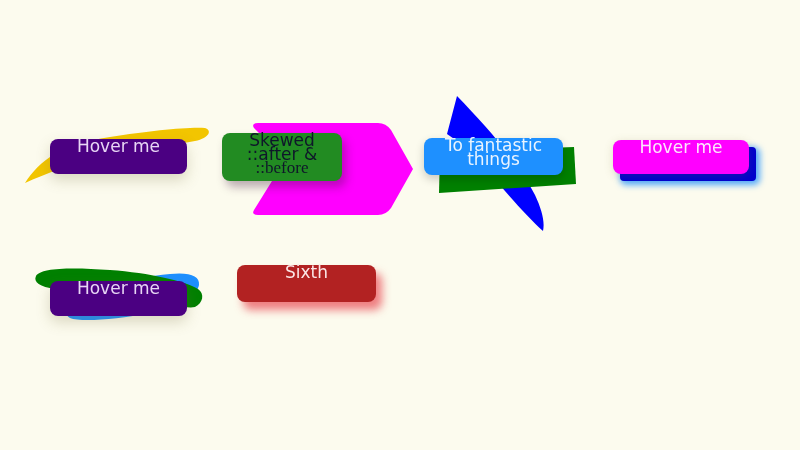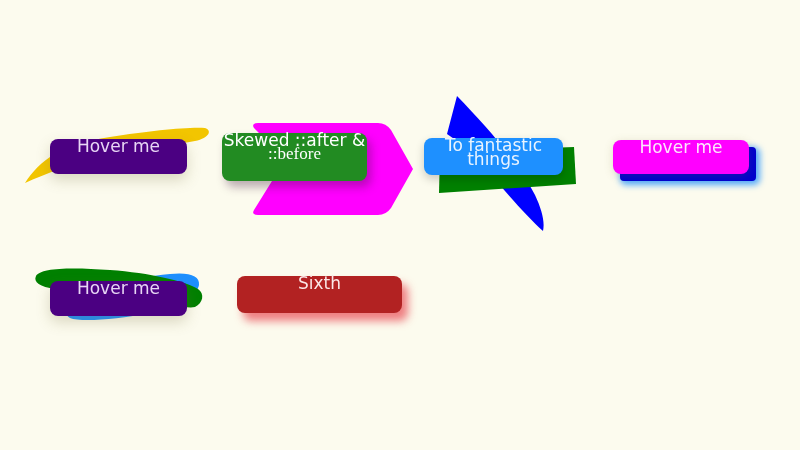--- a/index.html
+++ b/index.html
@@ -38,23 +38,23 @@
     
     #b1 {
       left: 50px; top: 139px; width: 137px; height: 35px;
       background: #4b0082;
       color: #e8d6f5;
       box-shadow: 0 6px 14px rgba(120,110,60,0.25);
     }
 
     
     #b2 {
-      left: 222px; top: 133px; width: 145px; height: 48px;
+      left: 222px; top: 133px; width: 120px; height: 48px;
       background: #228b22;
-      color: #ffffff;
+      color: #0f172a;
       box-shadow: 4px 6px 10px rgba(60,20,60,0.35);
     }
 
     
     #b3 {
       left: 424px; top: 138px; width: 139px; height: 37px;
       background: #1e90ff;
       color: #eaf4ff;
       box-shadow: 0 4px 10px rgba(0,0,0,0.2);
     }
@@ -77,21 +77,21 @@
     
     #b5 {
       left: 50px; top: 281px; width: 137px; height: 35px;
       background: #4b0082;
       color: #e8d6f5;
       box-shadow: 0 6px 14px rgba(120,110,60,0.25);
     }
 
     
     #b6 {
-      left: 237px; top: 276px; width: 165px; height: 37px;
+      left: 237px; top: 265px; width: 139px; height: 37px;
       background: #b22222;
       color: #fbe6e6;
       box-shadow: 6px 8px 8px rgba(230,60,70,0.65);
     }
   </style>
 </head>
 <body>
 
 <div class="stage">
 

